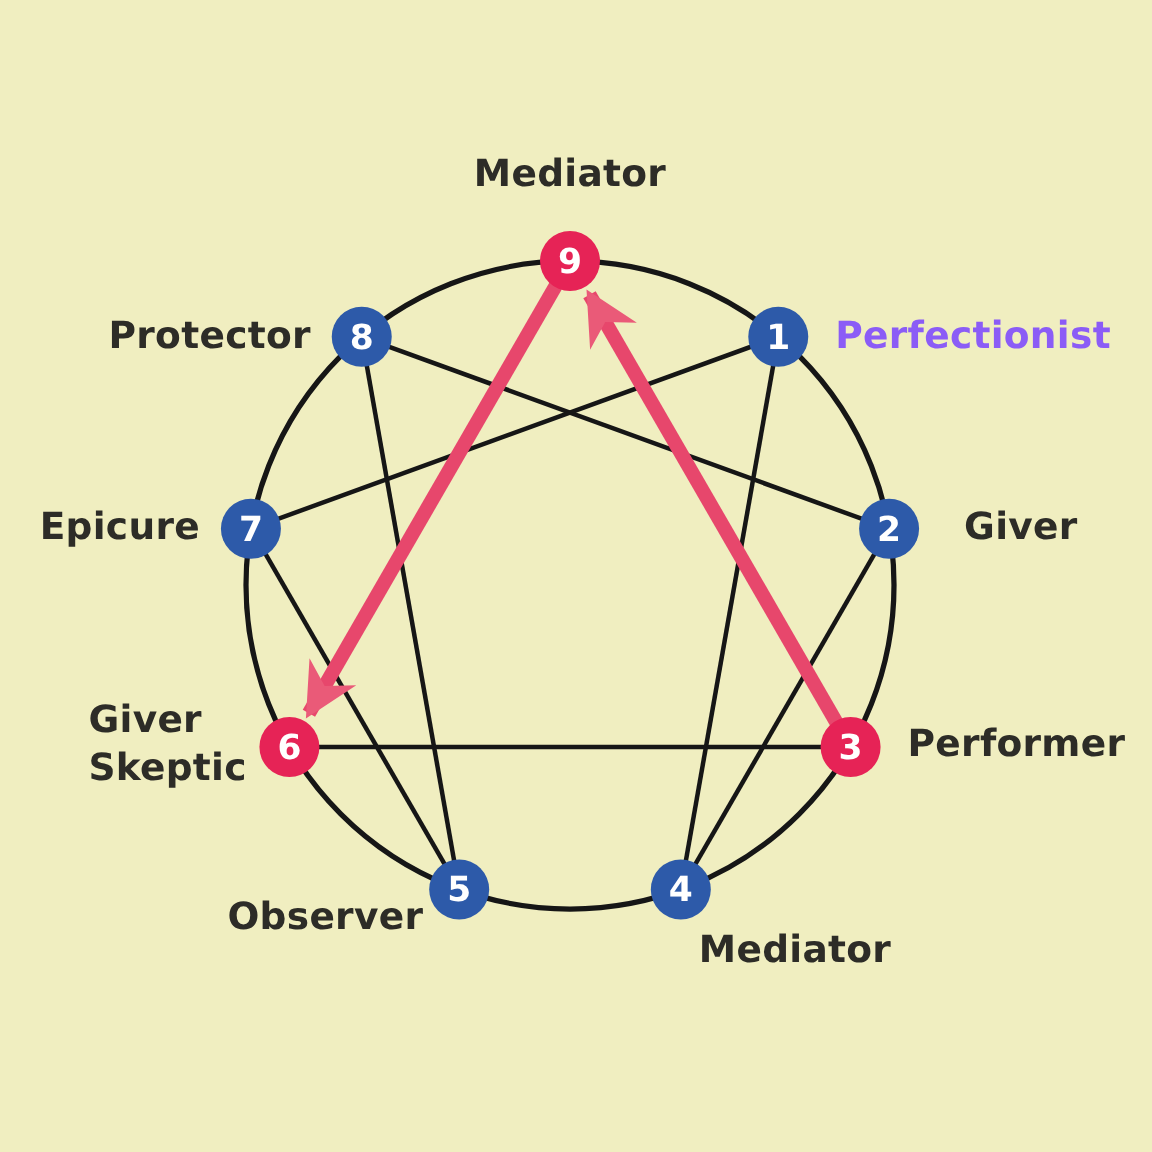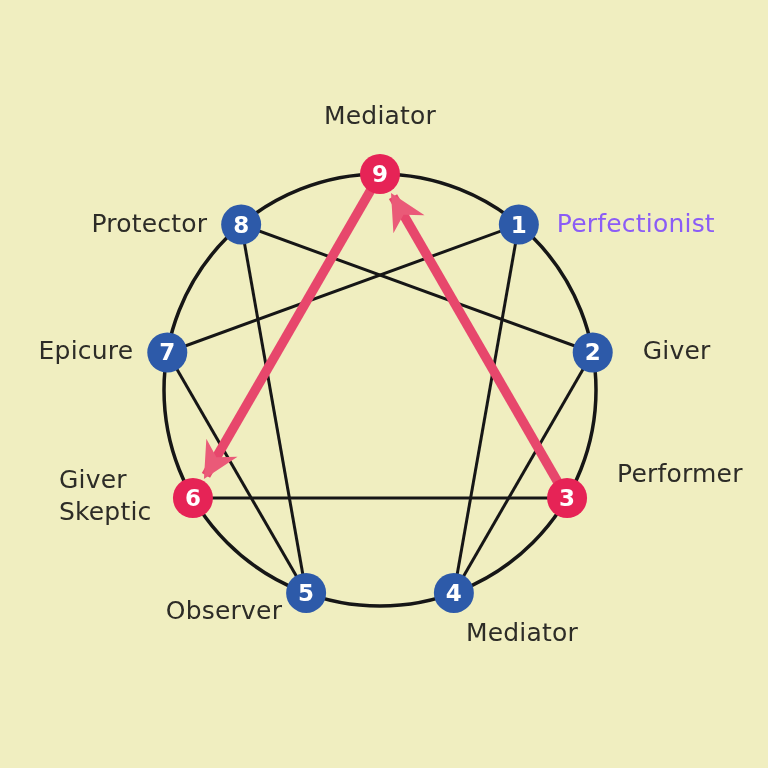--- a/index.html
+++ b/index.html
@@ -12,21 +12,21 @@
   }
   #diagram-svg { position: absolute; left: 0; top: 0; }
   #diagram-svg text {
     font-family: "DejaVu Sans", "Liberation Sans", sans-serif;
     font-weight: 700;
   }
   #labels { position: absolute; left: 0; top: 0; width: 100%; height: 100%; pointer-events: none; }
   .label {
     position: absolute;
     font-size: 25px;
-    font-weight: 400;
+    font-weight: 700;
     line-height: 32px;
     white-space: pre-line;
     letter-spacing: 0.2px;
   }
 </style>
 </head>
 <body>
 
 <div id="canvas" style="background: rgb(240, 238, 192);">
   <svg id="diagram-svg" width="768" height="768" viewBox="0 0 768 768">
@@ -85,21 +85,21 @@
         <g>
           <circle cx="241.15787630770748" cy="224.53440028630078" r="20" fill="#2d5aa9"></circle>
           <text x="241.15787630770748" y="232.53440028630078" text-anchor="middle" font-size="23" fill="#ffffff">8</text>
         </g>
       </g>
   </svg>
   <div id="labels">
       <div class="label" style="color: rgb(45, 44, 39); left: 230px; top: 100px; width: 300px; text-align: center;">Mediator</div>
       <div class="label" style="color: #8b5cf6; left: 556.842px; top: 207.534px;">Perfectionist</div>
       <div class="label" style="color: rgb(45, 44, 39); left: 630.718px; top: 335.492px; margin-left: 12px;">Giver</div>
-      <div class="label" style="color: rgb(45, 44, 39); left: 605.061px; top: 458px; margin-left: 12px;">Performer</div>
+      <div class="label" style="color: rgb(45, 44, 39); left: 605.061px; top: 480px;">Performer</div>
       <div class="label" style="color: rgb(45, 44, 39); left: 465.876px; top: 616.974px;">Mediator</div>
       <div class="label" style="color: rgb(45, 44, 39); left: -17.8764px; top: 594.974px; width: 300px; text-align: right;">Observer</div>
       <div class="label" style="color: rgb(45, 44, 39); left: 58.9385px; top: 464px;">Giver
 Skeptic</div>
       <div class="label" style="color: rgb(45, 44, 39); left: -166.718px; top: 335.492px; width: 300px; text-align: right;">Epicure</div>
       <div class="label" style="color: rgb(45, 44, 39); left: -92.8421px; top: 207.534px; width: 300px; text-align: right;">Protector</div>
     </div>
 </div>
 
 </body></html>

